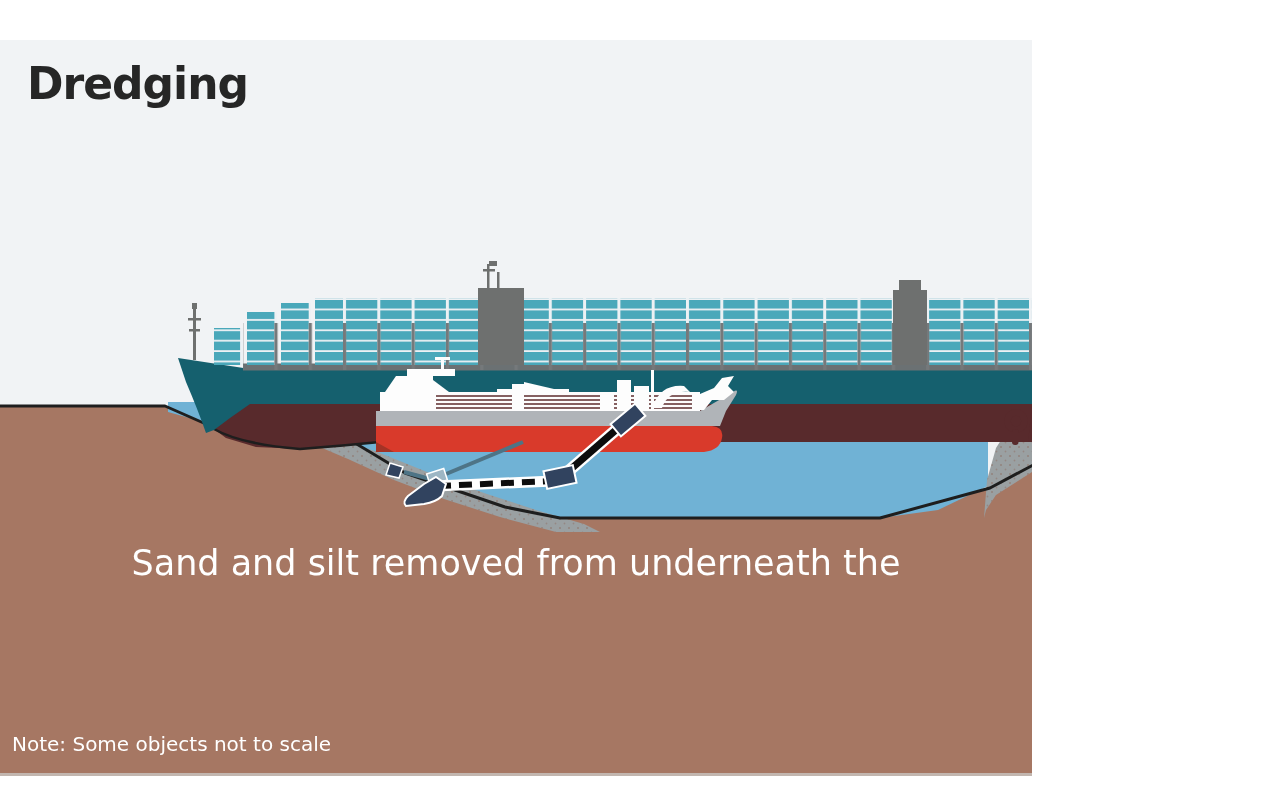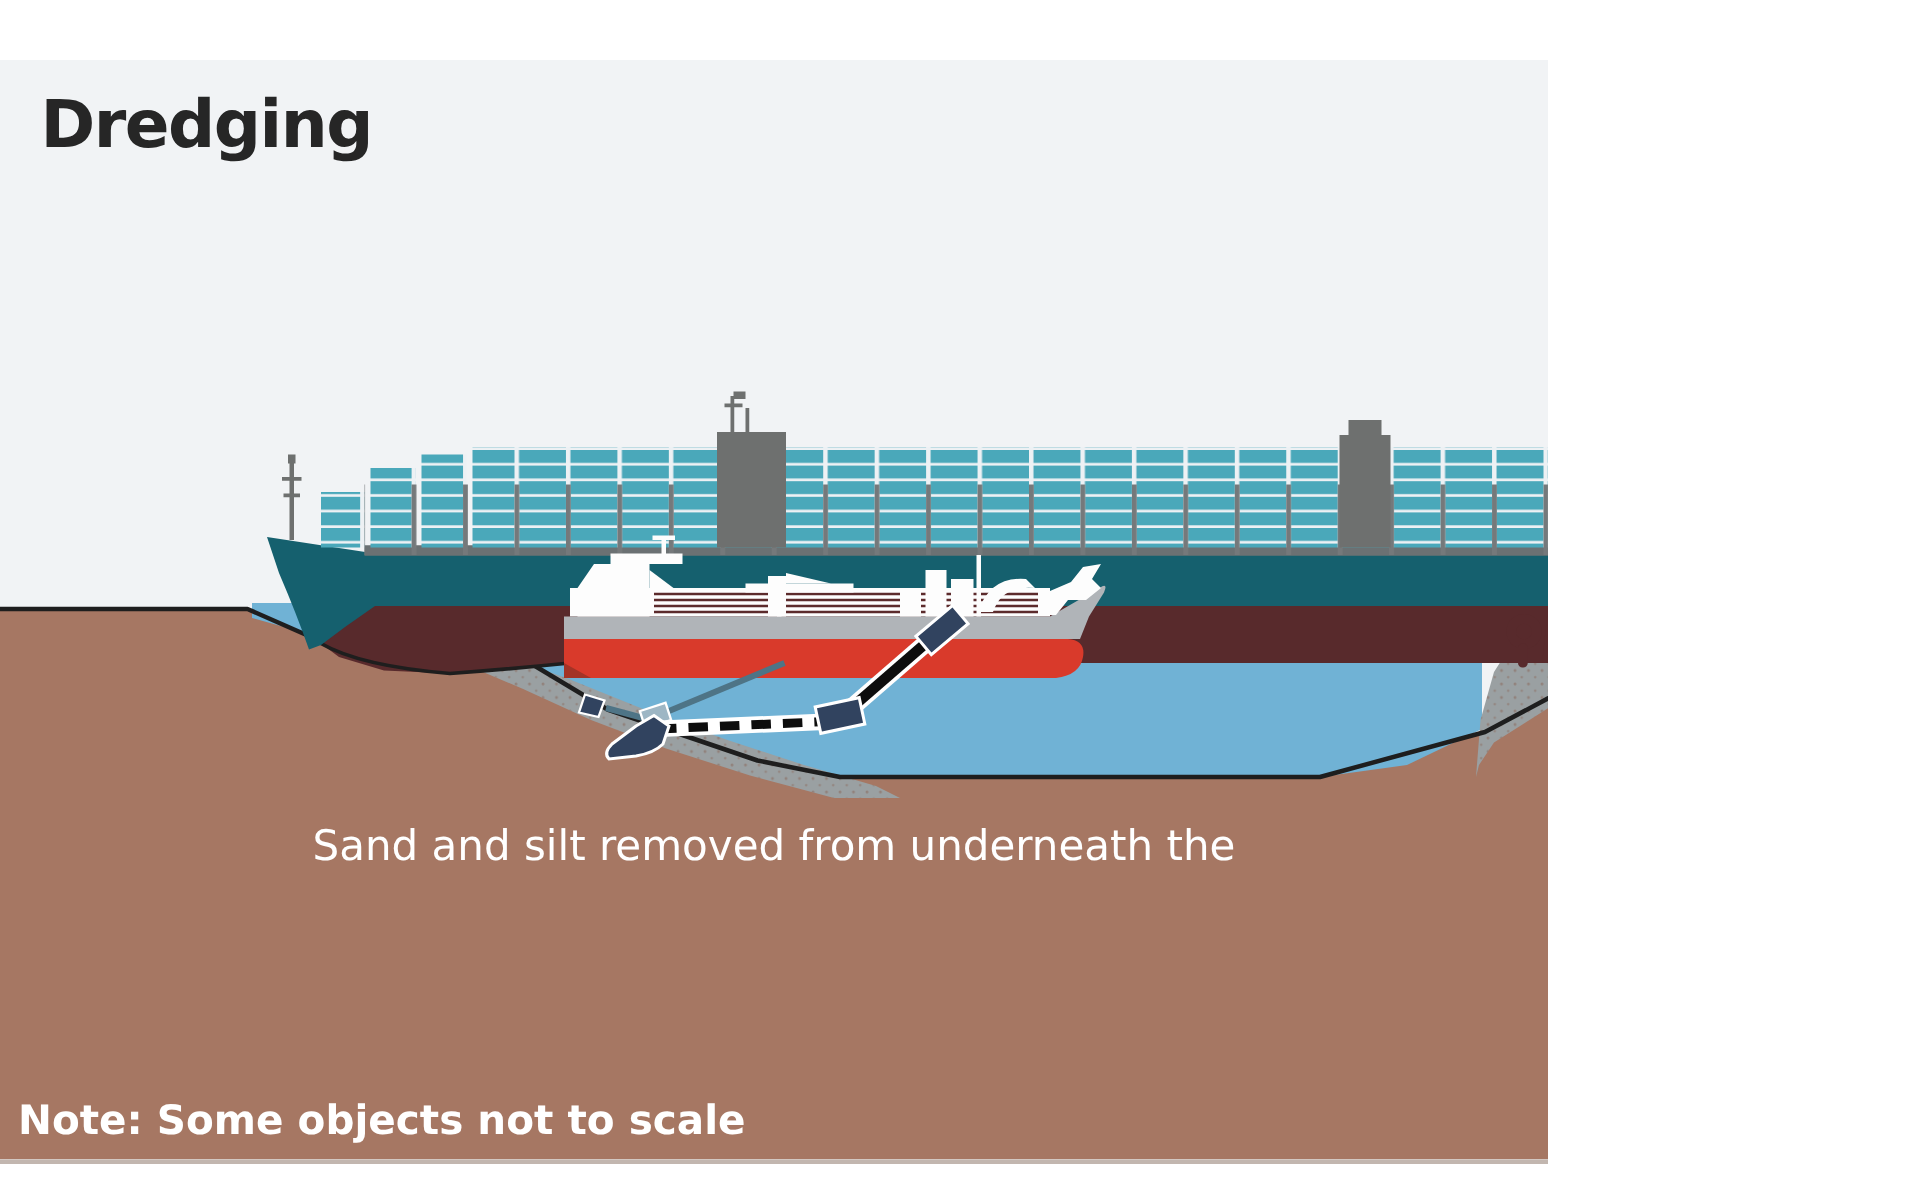--- a/index.html
+++ b/index.html
@@ -20,22 +20,22 @@
   .f-tower{fill:var(--c-tower_gray,#6e706f)}
   .f-red{fill:var(--c-dredger_red,#d93a2b)}
   .f-dgray{fill:var(--c-dredger_gray,#b0b4b8)}
   .f-white{fill:#fdfdfd}
   .f-navy{fill:var(--c-pipe_navy,#31435f)}
   .s-outline{stroke:var(--c-outline,#1e1e1e);fill:none;stroke-linejoin:round;stroke-linecap:round;}
 
   .txt{position:absolute;white-space:nowrap;}
   #title{left:27px;top:18px;font-size:44px;font-weight:bold;color:var(--c-title,#262626);letter-spacing:-1px;}
   #caption{left:50%;top:497px;transform:translateX(-50%);text-align:left;
-           color:#fff;font-size:28px;line-height:53px;font-weight:500;}
-  #note{left:12px;top:692px;color:#fff;font-size:27px;font-weight:bold;}
+           color:#fff;font-size:35px;line-height:53px;font-weight:500;}
+  #note{left:12px;top:692px;color:#fff;font-size:20px;font-weight:normal;}
   #footer{position:absolute;left:0;top:733px;width:1280px;height:59px;
           background:var(--c-footer_bg,#ffffff);border-top:3px solid #c2b6af;box-sizing:border-box;}
 </style>
 </head>
 <body>
 
 <div id="stage">
 
   <svg width="1280" height="792" viewBox="0 0 1280 792">
     <defs>

